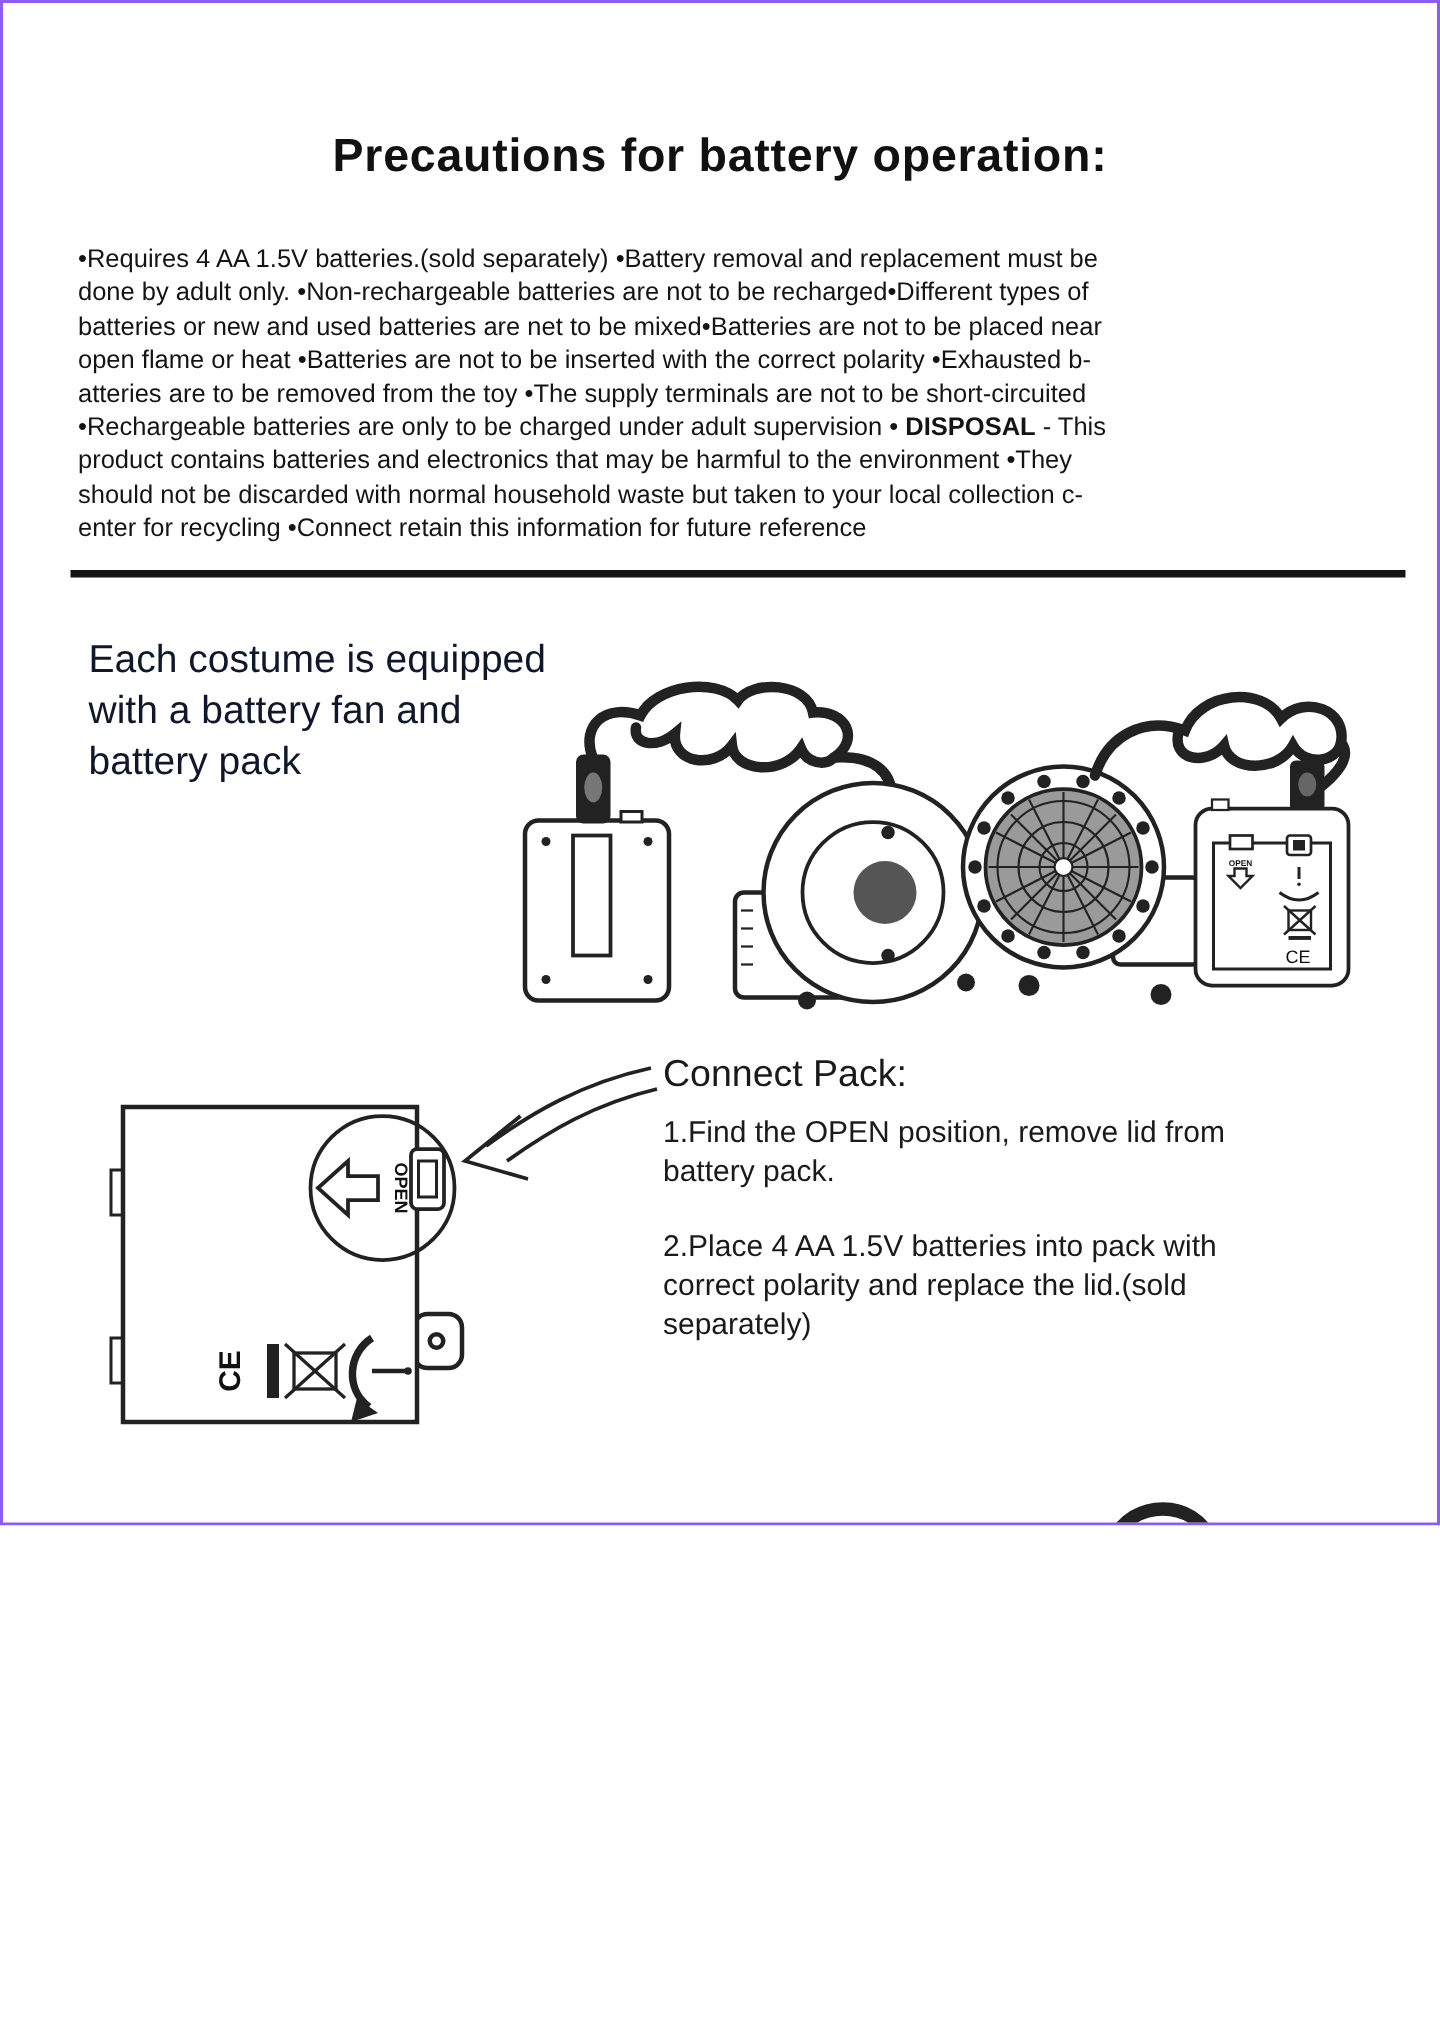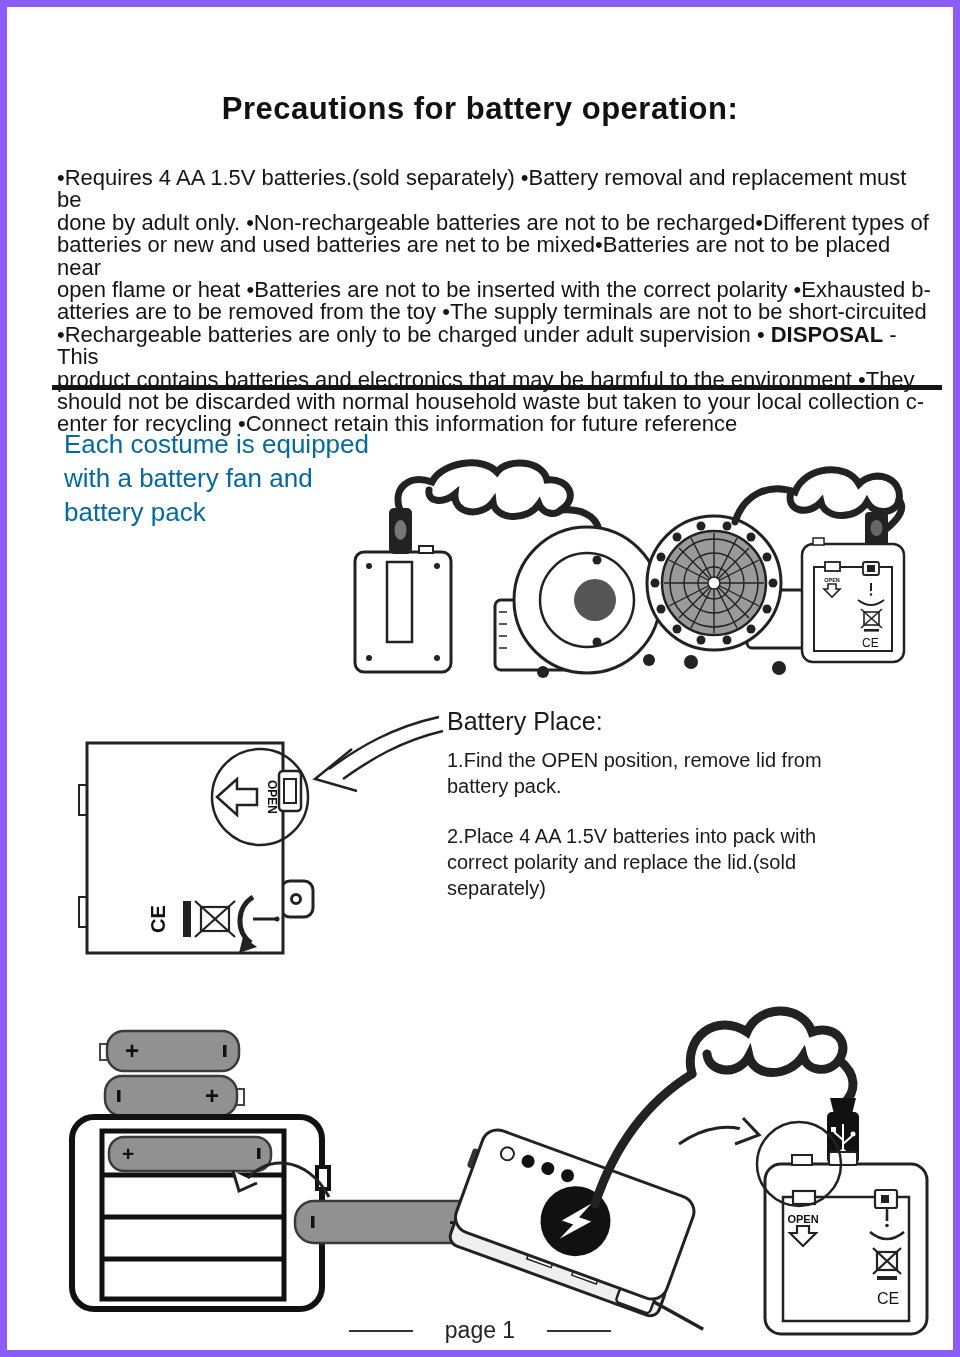--- a/index.html
+++ b/index.html
@@ -1,33 +1,33 @@
 <!DOCTYPE html>
 <html><head>
 <meta charset="utf-8">
 <style>
   html,body{margin:0;padding:0;background:#fff;}
   .page{
-    position:relative;width:960px;height:1357px;background:#fff;
-    border:7px solid #8b5cf6;box-sizing:border-box;overflow:hidden;
+    position:relative;width:960px;height:1017px;background:#fff;
+    border:2px solid #8b5cf6;box-sizing:border-box;overflow:hidden;
     font-family:"Liberation Sans",sans-serif;color:#111;
   }
   .title{
     position:absolute;top:84px;left:0;width:100%;margin:0;
     text-align:center;font-size:31px;font-weight:bold;letter-spacing:.5px;
   }
   .precautions{
     position:absolute;top:160px;left:50px;width:875px;margin:0;
-    font-size:22px;line-height:22.4px;white-space:pre-line;color:#141414;
+    font-size:17px;line-height:22.4px;white-space:pre-line;color:#141414;
   }
   .precautions b{font-weight:bold;}
   .divider{position:absolute;top:378px;left:45px;width:890px;height:5px;background:#151515;}
   .caption{
     position:absolute;top:420px;left:57px;margin:0;
-    font-size:26px;line-height:34px;white-space:pre-line;color:#0369a1;
+    font-size:26px;line-height:34px;white-space:pre-line;color:#0f172a;
   }
   .bp-heading{
     position:absolute;top:700px;left:440px;margin:0;
     font-size:25px;font-weight:normal;color:#1a1a1a;
   }
   .steps{
     position:absolute;top:740px;left:440px;width:500px;
     font-size:20px;line-height:26px;color:#1a1a1a;
   }
   .steps p{margin:0 0 24px 0;white-space:pre-line;}
@@ -204,21 +204,21 @@
         <circle cx="220" cy="214" r="2.5" fill="#222"></circle>
       </g>
     </g>
     <g fill="none" stroke="#222" stroke-width="2.5">
       <path d="M382,12 C336,22 302,42 272,64"></path>
       <path d="M386,26 C344,36 314,54 286,74"></path>
       <polyline points="295,44 258,74 300,86"></polyline>
     </g>
   </svg>
 
-  <h2 class="bp-heading">Battery Place:</h2>
+  <h2 class="bp-heading">Connect Pack:</h2>
   <div class="steps">
     <p>1.Find the OPEN position, remove lid from
 battery pack.</p>
     <p>2.Place 4 AA 1.5V batteries into pack with
 correct polarity and replace the lid.(sold
 separately)</p>
   </div>
 
   <svg class="illu-batteries" width="430" height="300" viewBox="0 0 430 300">
     <g>

